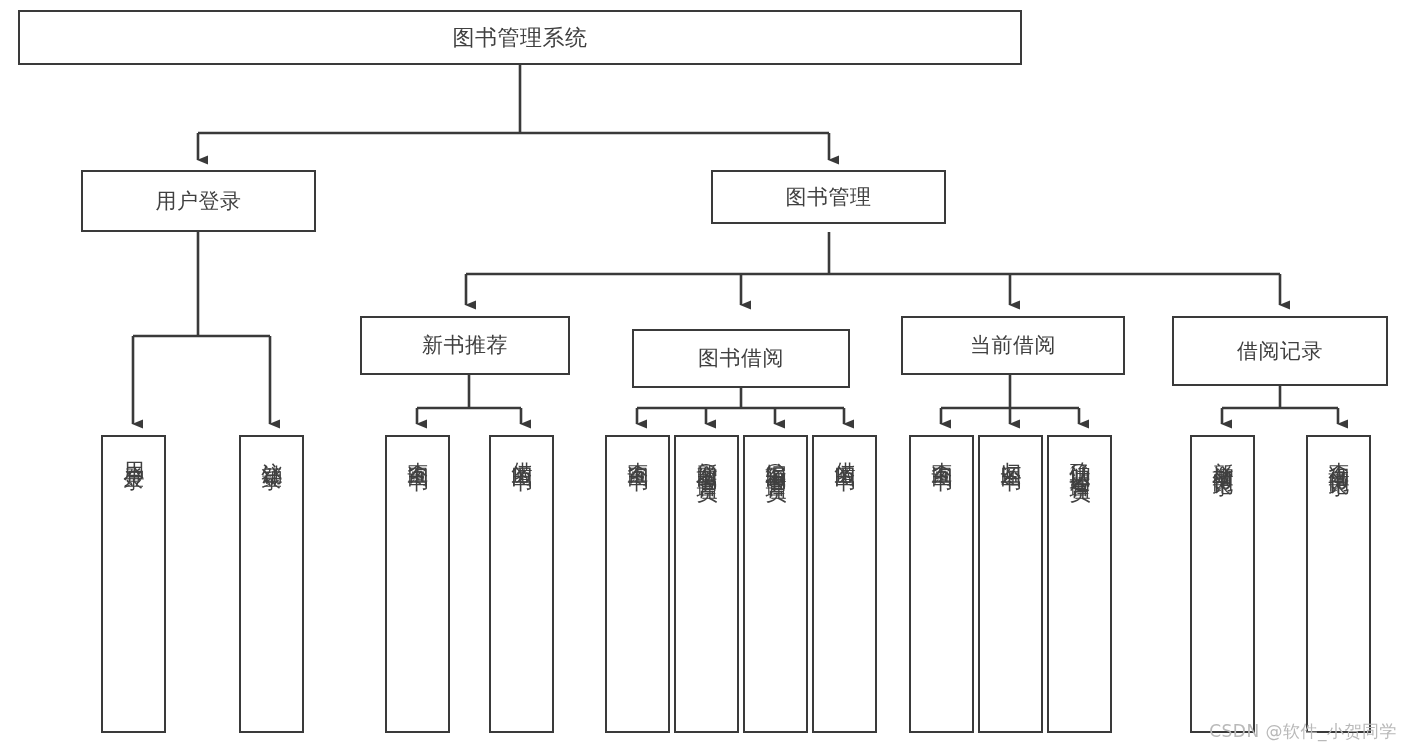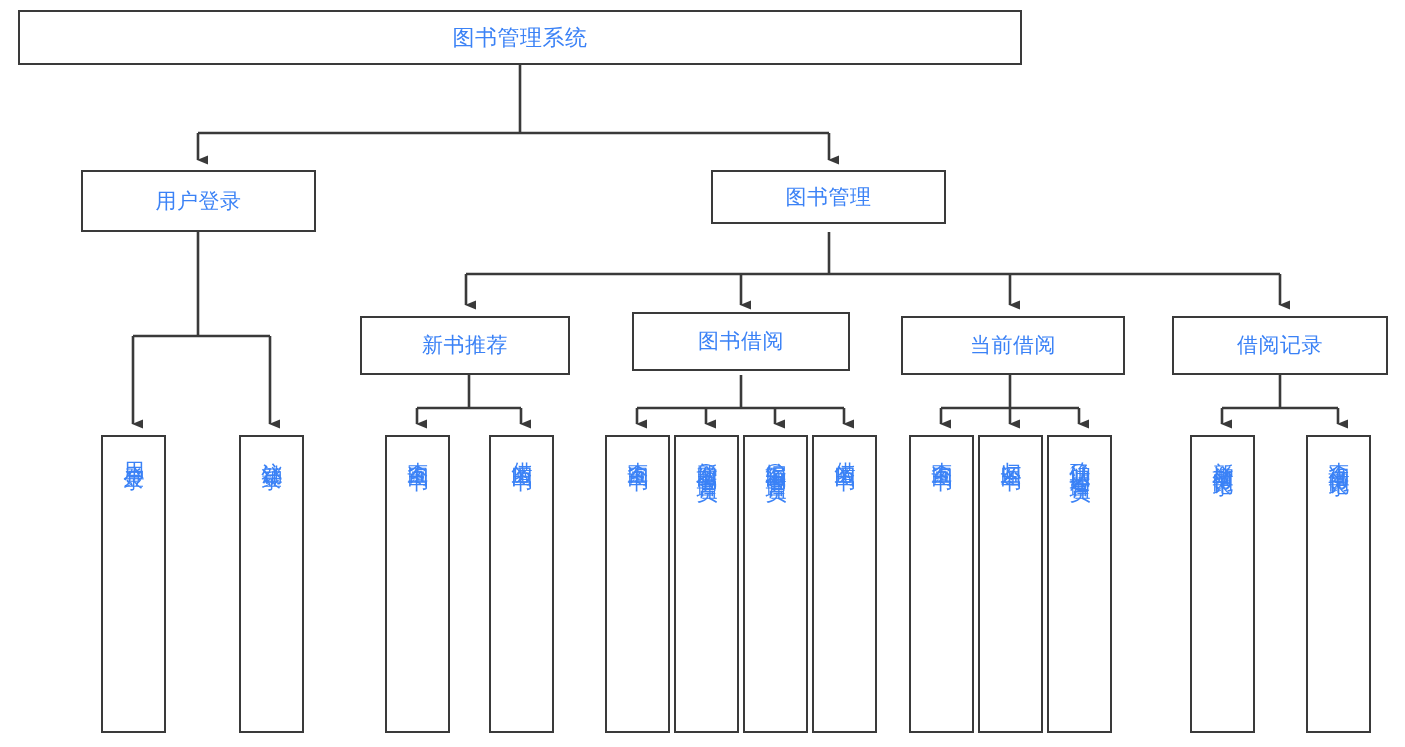--- a/index.html
+++ b/index.html
@@ -32,21 +32,21 @@
     box-sizing: border-box;
     background: #ffffff;
     border: 2px solid #3a3a3a;
     display: flex;
     align-items: center;
     justify-content: center;
     z-index: 2;
   }
   .node .label {
     display: block;
-    color: #3b82f6;
+    color: #404040;
     line-height: 1.18;
     letter-spacing: 0.5px;
   }
   .node.horiz .label {
     writing-mode: horizontal-tb;
     font-size: 21px;
   }
   .node.root .label {
     font-size: 22px;
   }
@@ -137,29 +137,29 @@
   </div>
 
   <div class="node horiz" style="left:711px; top:170px; width:235px; height:54px;">
     <span class="label">图书管理</span>
   </div>
 
   <div class="node horiz" style="left:360px; top:316px; width:210px; height:59px;">
     <span class="label">新书推荐</span>
   </div>
 
-  <div class="node horiz" style="left:632px; top:312px; width:218px; height:59px;">
+  <div class="node horiz" style="left:632px; top:329px; width:218px; height:59px;">
     <span class="label">图书借阅</span>
   </div>
 
   <div class="node horiz" style="left:901px; top:316px; width:224px; height:59px;">
     <span class="label">当前借阅</span>
   </div>
 
-  <div class="node horiz" style="left:1172px; top:316px; width:216px; height:59px;">
+  <div class="node horiz" style="left:1172px; top:316px; width:216px; height:70px;">
     <span class="label">借阅记录</span>
   </div>
 
   <div class="node vert" style="left:101px; top:435px; width:65px; height:298px;">
     <span class="label">用户登录</span>
   </div>
 
   <div class="node vert" style="left:239px; top:435px; width:65px; height:298px;">
     <span class="label">注销登录</span>
   </div>
@@ -201,14 +201,15 @@
   </div>
 
   <div class="node vert" style="left:1190px; top:435px; width:65px; height:298px;">
     <span class="label">新增借阅记录</span>
   </div>
 
   <div class="node vert" style="left:1306px; top:435px; width:65px; height:298px;">
     <span class="label">查询借阅记录</span>
   </div>
 
+  <div class="watermark">CSDN @软件_小贺同学</div>
 
 </div>
 
 </body></html>

